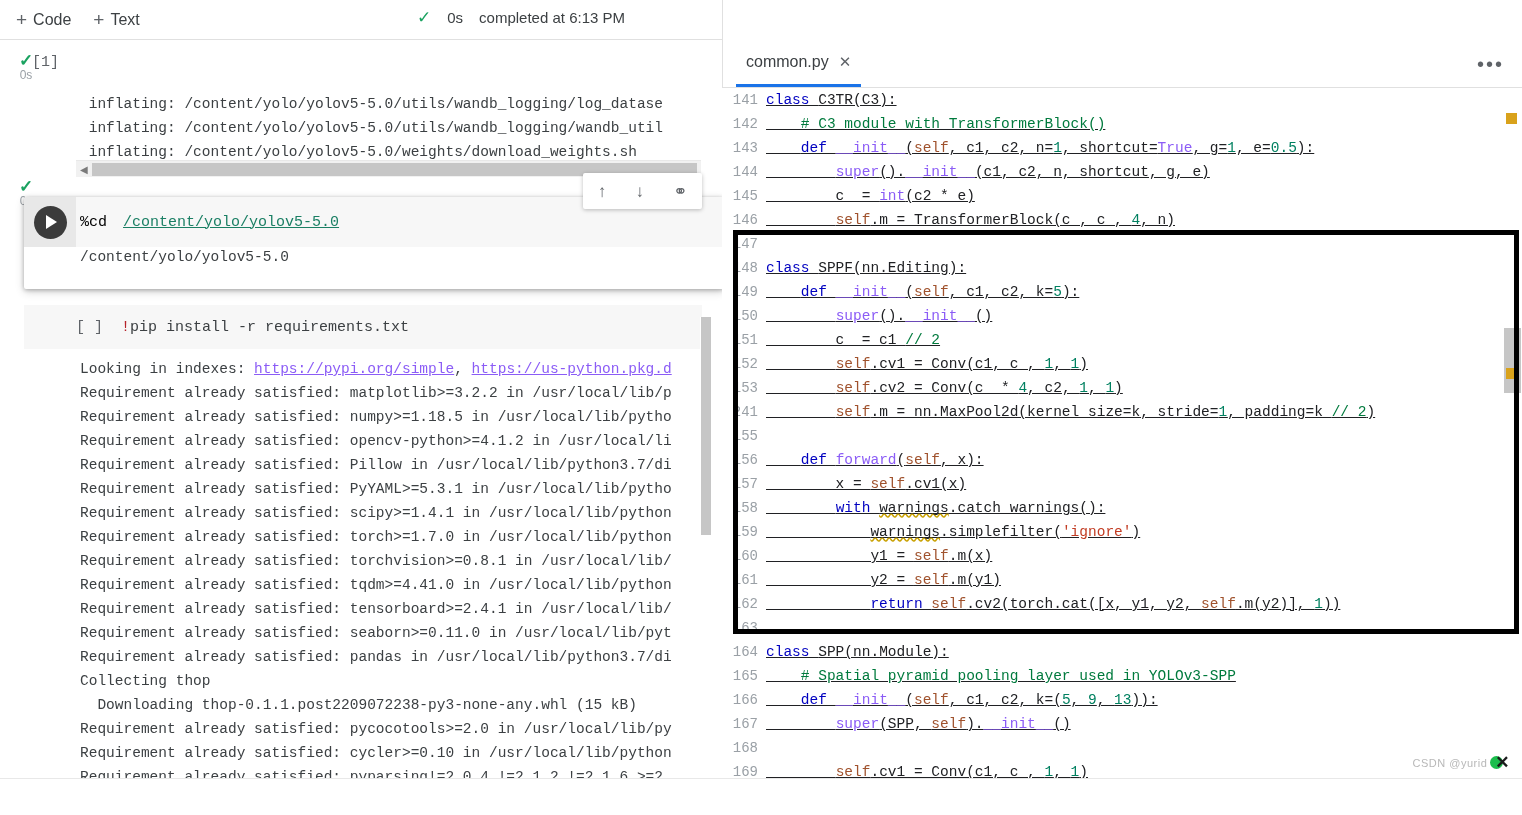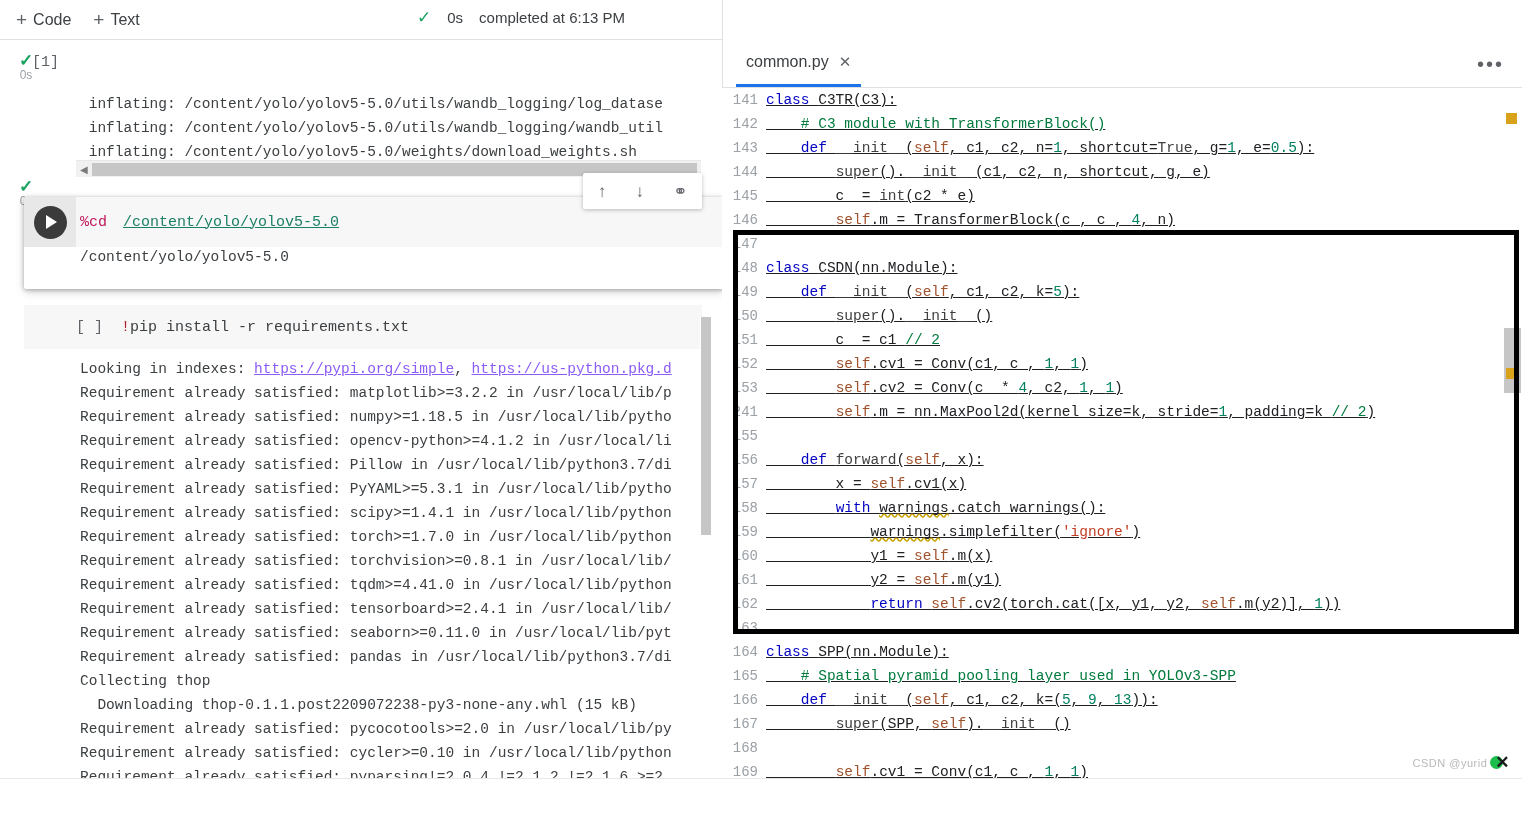--- a/index.html
+++ b/index.html
@@ -100,21 +100,21 @@
   }
   .runbtn .tri {
     width:0;height:0;border-top:7px solid transparent;border-bottom:7px solid transparent;
     border-left:11px solid #fff; margin-left:3px;
   }
   .cellcard .codeline {
     position:absolute; left:52px; top:0; right:0; height:50px; background:#f7f7f7;
     display:flex; align-items:center; padding-left:4px;
     font-family:"Liberation Mono","DejaVu Sans Mono",monospace; font-size:15px;
   }
-  .magic { color:#be185d; }
+  .magic { color:#000000; }
   .pathlink { color:#1a7f64; text-decoration:underline; margin-left:16px; }
   .cellcard .outline2 {
     position:absolute; left:56px; top:52px; font-family:"Liberation Mono","DejaVu Sans Mono",monospace;
     font-size:14.5px; color:#3c4043;
   }
 
   .celltools {
     position:absolute; left:583px; top:133px; width:119px; height:36px;
     background:#fff; box-shadow:0 1px 4px rgba(0,0,0,.26);
     display:flex; align-items:center; justify-content:space-around;
@@ -189,21 +189,21 @@
     color:#9aa0a6; font-size:14px; user-select:none;
   }
   .ctext { white-space:pre; color:#202124;text-decoration:underline; }
   .coderow.hl { background:#d0d0d0; }
 
   .k-kw    { color:#0000c0; }   
   .k-cmt   { color:#007a3d; }   
   .k-self  { color:#a0522d; }   
   .k-num   { color:#008060; }
   .k-str   { color:#c23b22; }
-  .k-blue  { color:#404040; }
+  .k-blue  { color:#8b5cf6; }
   .k-plain { color:#202124; }
   .squiggle { text-decoration: underline wavy #c8a000; text-decoration-skip-ink:none; }
 
   .sppf-box {
     position:absolute; left:733px; top:230px; width:786px; height:404px;
     border:5px solid #000; pointer-events:none; z-index:4;
   }
 
   .ed-vscroll {
     position:absolute; left:1503px; top:88px; width:19px; height:690px;
@@ -378,21 +378,21 @@
       <div class="coderow">
         <span class="lnum">146</span>
         <span class="ctext"><span class="k-plain">        </span><span class="k-self">self</span><span class="k-plain">.m = TransformerBlock(c_, c_, </span><span class="k-num">4</span><span class="k-plain">, n)</span></span>
       </div>
       <div class="coderow">
         <span class="lnum">147</span>
         <span class="ctext"><span class="k-plain"></span></span>
       </div>
       <div class="coderow">
         <span class="lnum">148</span>
-        <span class="ctext"><span class="k-kw">class </span><span class="k-plain">CSDN(nn.Module):</span></span>
+        <span class="ctext"><span class="k-kw">class </span><span class="k-plain">SPPF(nn.Editing):</span></span>
       </div>
       <div class="coderow">
         <span class="lnum">149</span>
         <span class="ctext"><span class="k-plain">    </span><span class="k-kw">def </span><span class="k-blue">__init__</span><span class="k-plain">(</span><span class="k-self">self</span><span class="k-plain">, c1, c2, k=</span><span class="k-num">5</span><span class="k-plain">):</span></span>
       </div>
       <div class="coderow">
         <span class="lnum">150</span>
         <span class="ctext"><span class="k-plain">        </span><span class="k-blue">super</span><span class="k-plain">().</span><span class="k-blue">__init__</span><span class="k-plain">()</span></span>
       </div>
       <div class="coderow">

